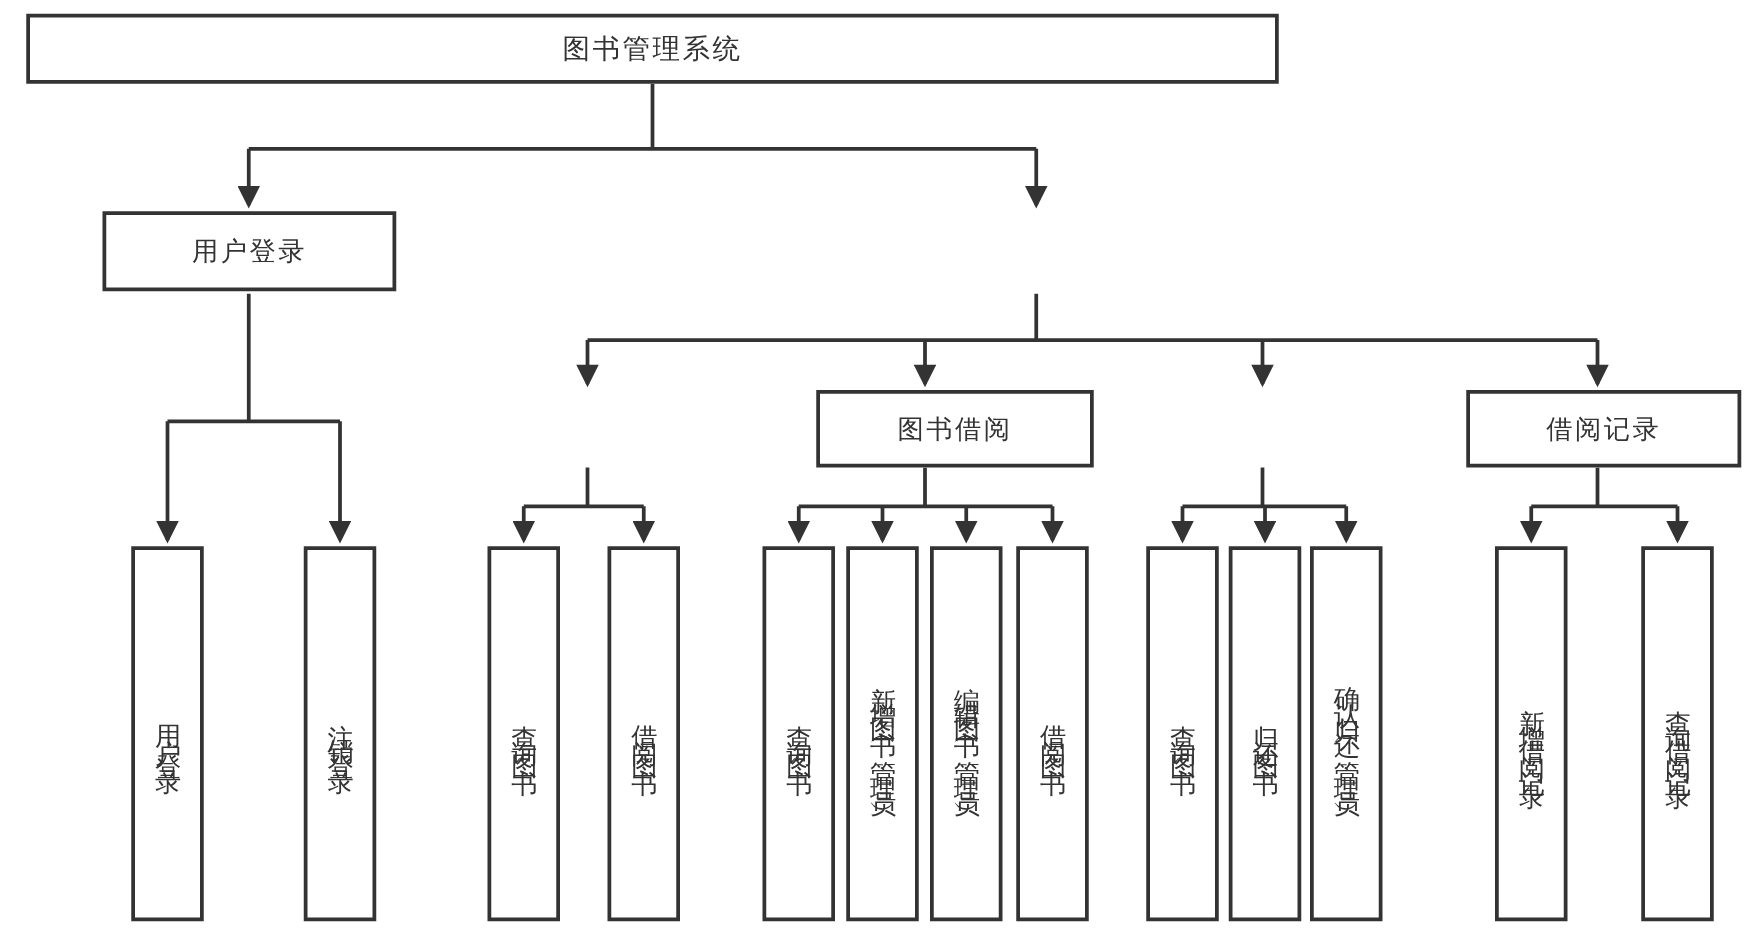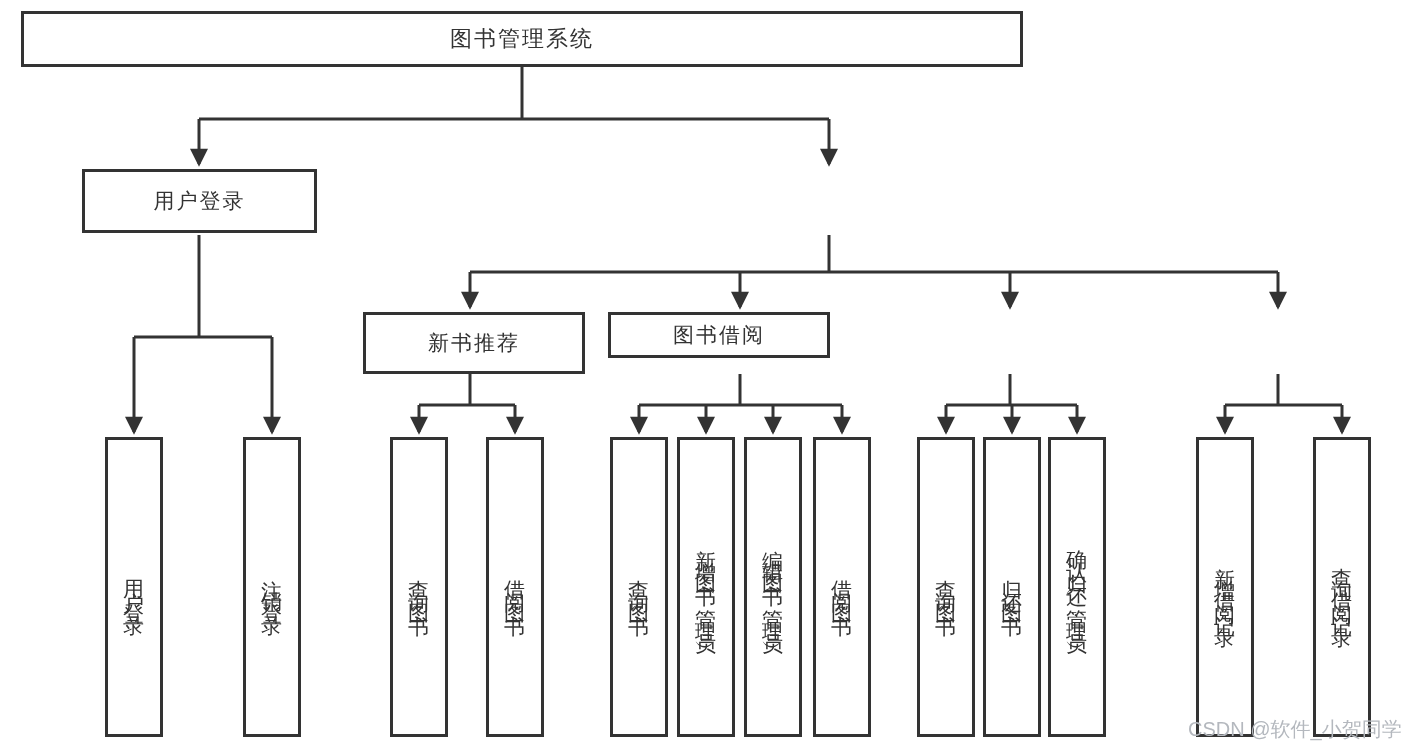--- a/index.html
+++ b/index.html
@@ -107,25 +107,25 @@
   </svg>
 
   <div class="box h root" style="left:21px;top:11px;width:1002px;height:56px">
     <span>图书管理系统</span>
   </div>
 
   <div class="box h" style="left:82px;top:169px;width:235px;height:64px">
     <span>用户登录</span>
   </div>
 
-  <div class="box h" style="left:363px;top:312px;width:222px;height:62px">
-    <span>新书推荐</span>
+  <div class="box h" style="left:653px;top:312px;width:222px;height:62px">
+    <span>图书借阅</span>
   </div>
-  <div class="box h" style="left:608px;top:312px;width:222px;height:46px">
-    <span>图书借阅</span>
+  <div class="box h" style="left:1173px;top:312px;width:220px;height:62px">
+    <span>借阅记录</span>
   </div>
 
   <div class="box v" style="left:105px;top:437px;width:58px;height:300px">
     <span>用户登录</span>
   </div>
   <div class="box v" style="left:243px;top:437px;width:58px;height:300px">
     <span>注销登录</span>
   </div>
 
   <div class="box v" style="left:390px;top:437px;width:58px;height:300px">
@@ -158,14 +158,13 @@
     <span>确认归还（管理员）</span>
   </div>
 
   <div class="box v" style="left:1196px;top:437px;width:58px;height:300px">
     <span>新增借阅记录</span>
   </div>
   <div class="box v" style="left:1313px;top:437px;width:58px;height:300px">
     <span>查询借阅记录</span>
   </div>
 
-  <div id="watermark">CSDN @软件_小贺同学</div>
 </div>
 
 </body></html>

